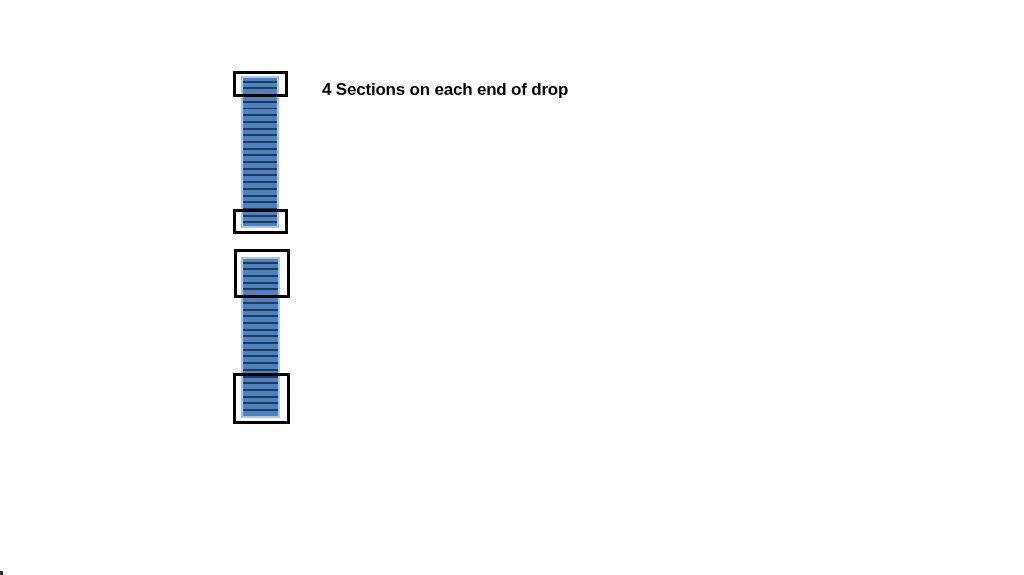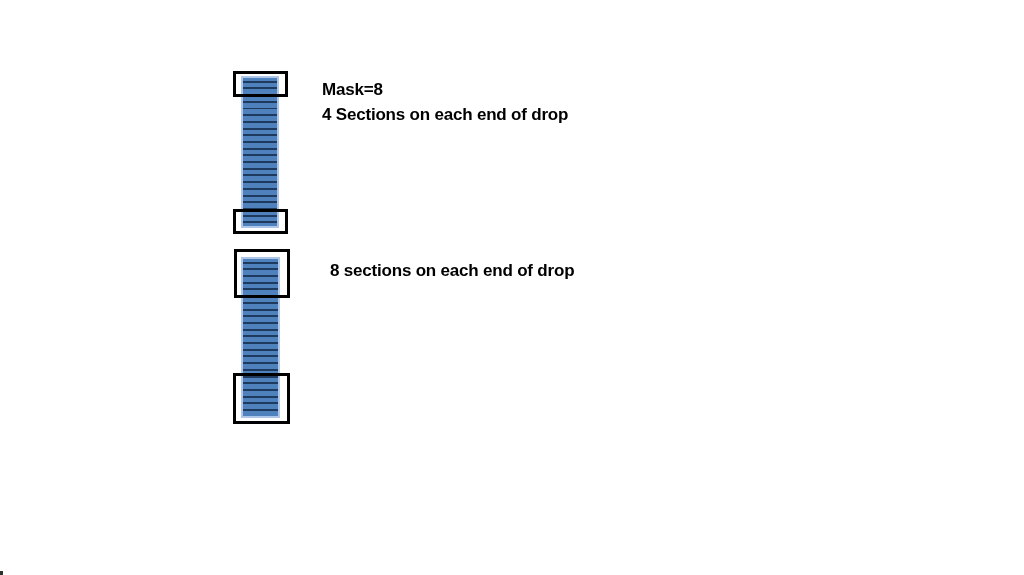--- a/index.html
+++ b/index.html
@@ -65,26 +65,24 @@
 </style>
 </head>
 <body>
 
 <div class="canvas">
 
   <div class="bar bar1"></div>
   <div class="mask-rect rect1-top"></div>
   <div class="mask-rect rect1-bottom"></div>
   <div class="caption caption1">
-    <div>Mask=8</div>
     <div>4 Sections on each end of drop</div>
   </div>
 
   <div class="bar bar2"></div>
   <div class="mask-rect rect2-top"></div>
   <div class="mask-rect rect2-bottom"></div>
   <div class="caption caption2">
-    <div>8 sections on each end of drop</div>
   </div>
 
   <div class="corner-artifact"></div>
 
 </div>
 
 </body></html>

